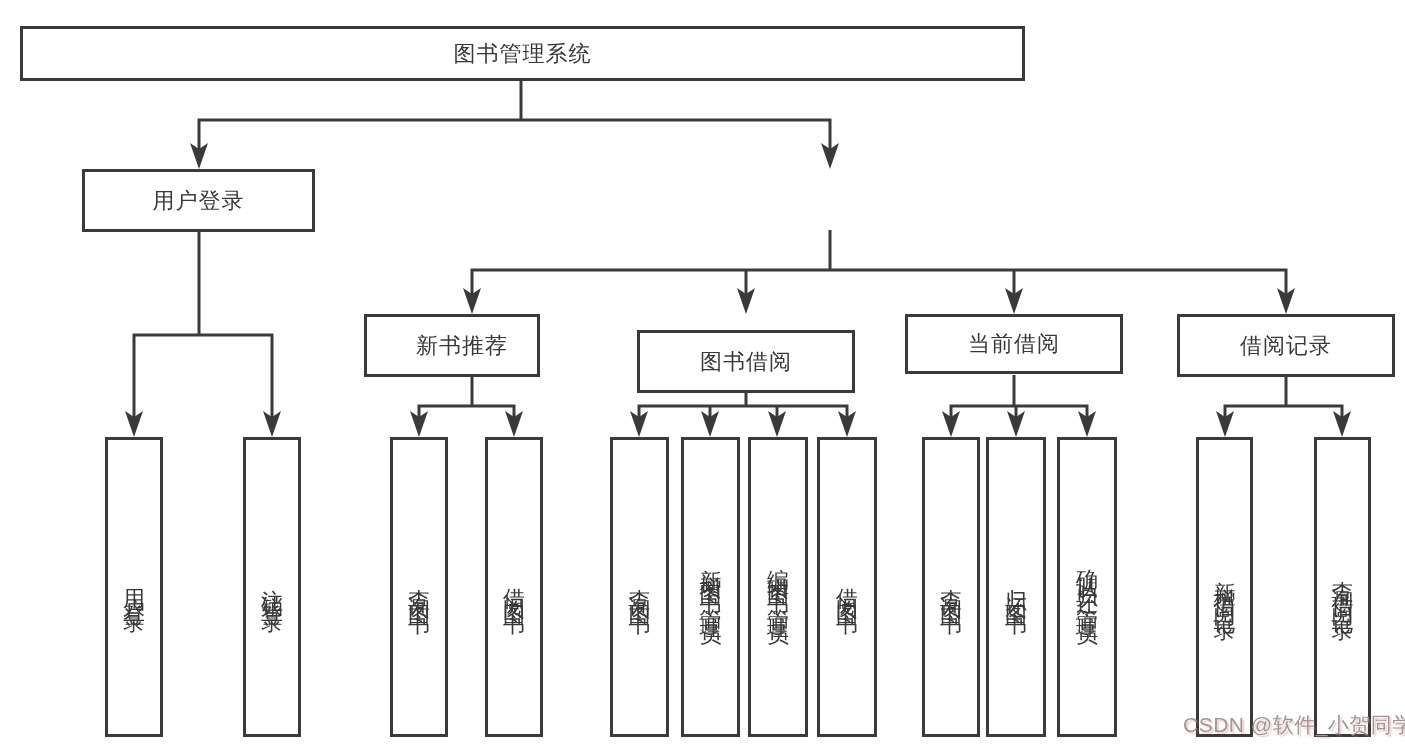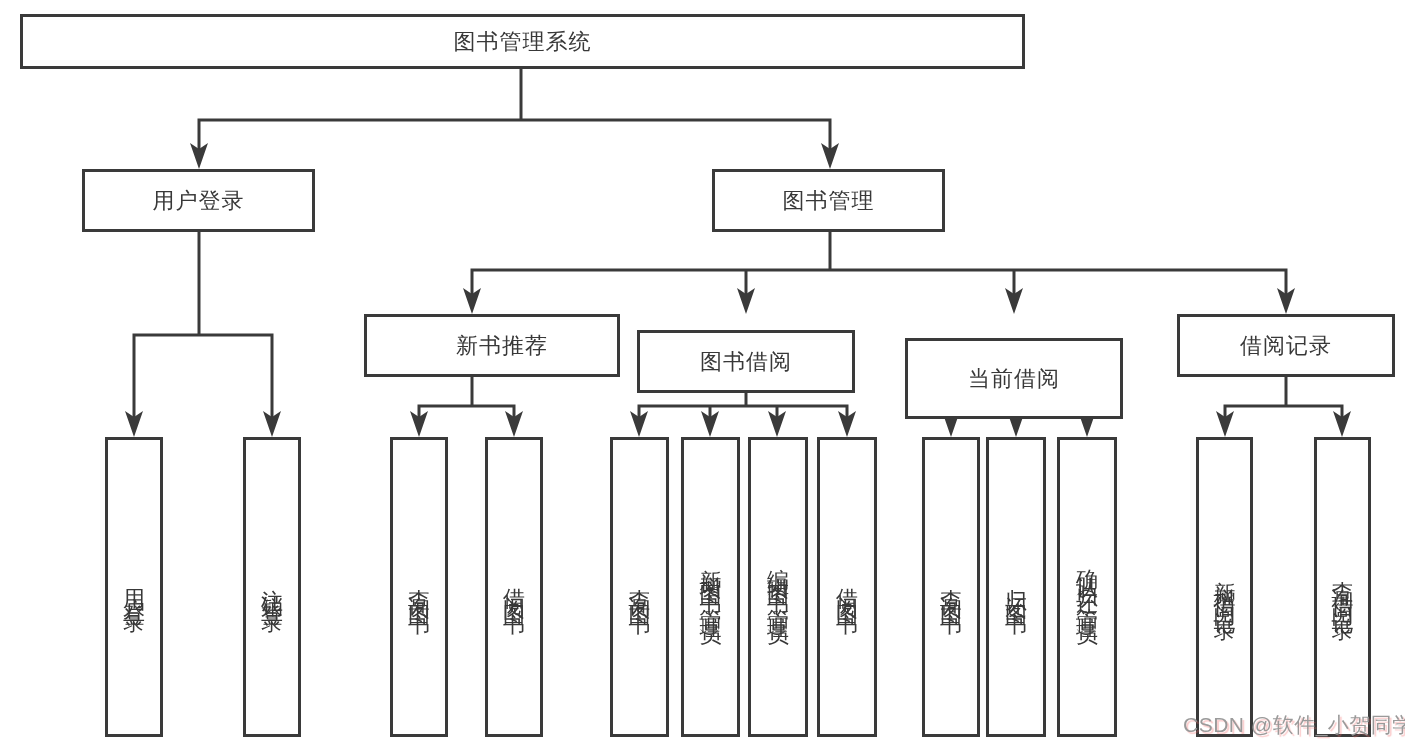--- a/index.html
+++ b/index.html
@@ -10,26 +10,26 @@
   .connector-svg{position:absolute;left:0;top:0;z-index:1;}
   .box{
     position:absolute;box-sizing:border-box;background:#ffffff;
     border:3px solid #3a3a3a;display:flex;align-items:center;justify-content:center;
     font-size:22px;letter-spacing:1px;z-index:2;white-space:nowrap;
   }
   .vbox{
     top:437px;height:300px;writing-mode:vertical-rl;letter-spacing:8px;
     white-space:normal;
   }
-  #box-root{left:20px;top:14px;width:1005px;height:55px;border-width:3px;}
+  #box-root{left:20px;top:26px;width:1005px;height:55px;border-width:3px;}
   #box-user-login{left:82px;top:169px;width:233px;height:63px;}
   #box-book-mgmt{left:712px;top:169px;width:233px;height:63px;}
-  #box-new-books{left:364px;top:314px;width:256px;height:63px;padding-left:20px;}
+  #box-new-books{left:364px;top:314px;width:176px;height:63px;padding-left:20px;}
   #box-book-borrow{left:637px;top:314px;width:218px;height:63px;margin-top:16px;}
-  #box-current{left:905px;top:314px;width:218px;height:81px;margin-top:24px;}
+  #box-current{left:905px;top:314px;width:218px;height:60px;}
   #box-records{left:1177px;top:314px;width:218px;height:63px;}
   #leaf-login{left:105px;width:58px;}
   #leaf-logout{left:243px;width:58px;}
   #leaf-nb-query{left:390px;width:58px;}
   #leaf-nb-borrow{left:485px;width:58px;}
   #leaf-bw-query{left:610px;width:59px;}
   #leaf-bw-add{left:681px;width:59px;}
   #leaf-bw-edit{left:748px;width:60px;}
   #leaf-bw-borrow{left:817px;width:60px;}
   #leaf-cur-query{left:922px;width:58px;}
@@ -89,21 +89,20 @@
       <polygon points="1016,437 1007,411 1016,417 1025,411"></polygon>
       <polygon points="1087,437 1078,411 1087,417 1096,411"></polygon>
       <polygon points="1225,437 1216,411 1225,417 1234,411"></polygon>
       <polygon points="1342,437 1333,411 1342,417 1351,411"></polygon>
     </g>
   </svg>
 
   <div class="box" id="box-root">图书管理系统</div>
 
   <div class="box" id="box-user-login">用户登录</div>
-  <div class="box" id="box-book-mgmt">图书管理</div>
 
   <div class="box" id="box-new-books">新书推荐</div>
   <div class="box" id="box-book-borrow">图书借阅</div>
   <div class="box" id="box-current">当前借阅</div>
   <div class="box" id="box-records">借阅记录</div>
 
   <div class="box vbox" id="leaf-login">用户登录</div>
   <div class="box vbox" id="leaf-logout">注销登录</div>
 
   <div class="box vbox" id="leaf-nb-query">查询图书</div>

